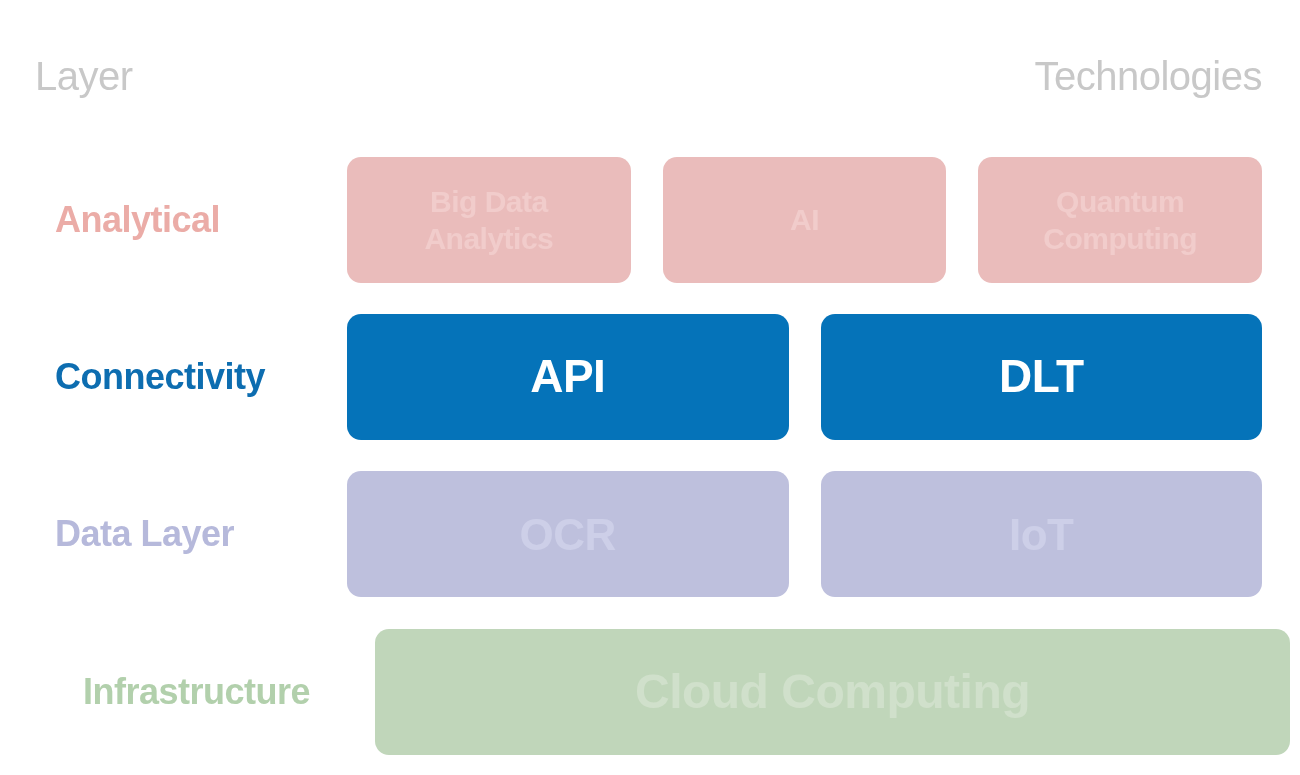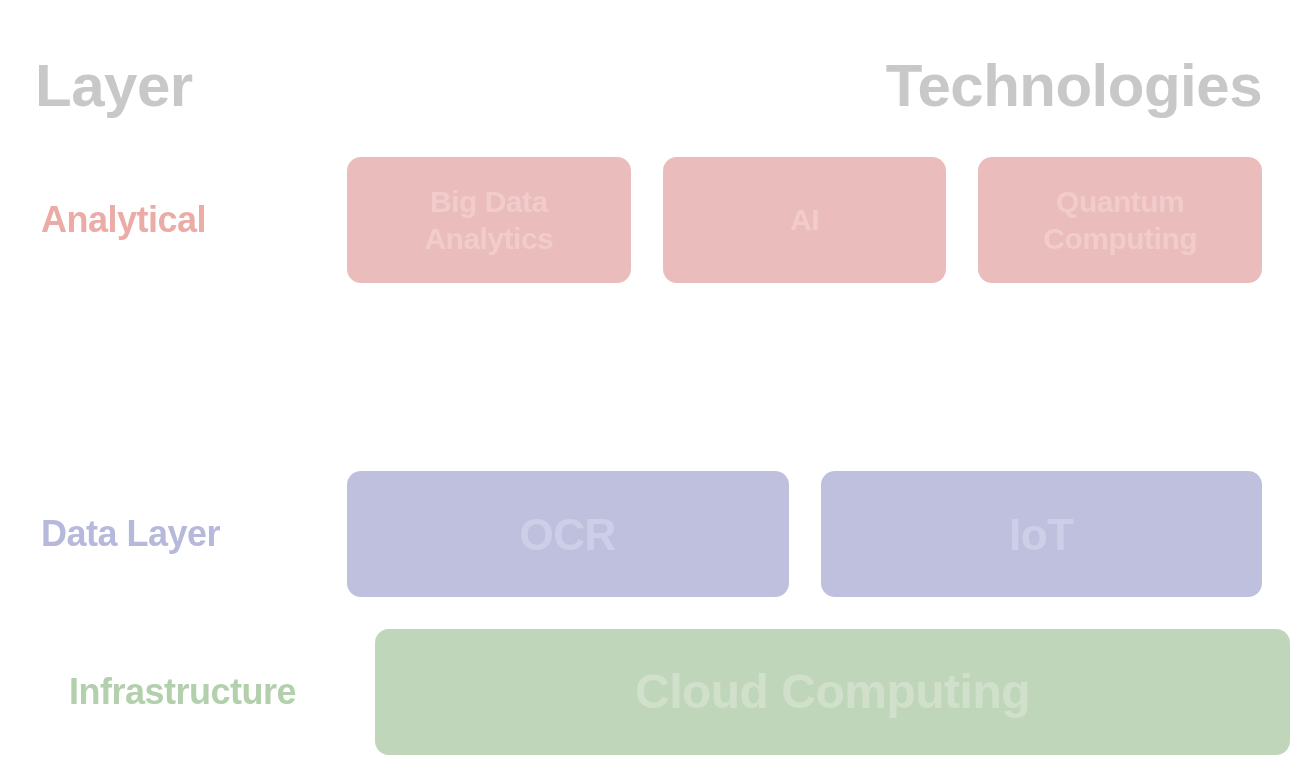--- a/index.html
+++ b/index.html
@@ -11,22 +11,22 @@
     position: relative;
     width: 1300px;
     height: 775px;
     background: var(--background, #ffffff);
     font-family: "Liberation Sans", sans-serif;
     overflow: hidden;
   }
   .col-heading {
     position: absolute;
     top: 56px;
-    font-size: 60px;
-    font-weight: bold;
+    font-size: 40px;
+    font-weight: normal;
     color: var(--heading-gray, #c8c8c8);
     letter-spacing: -0.5px;
     line-height: 1;
   }
   .heading-layer { left: 35px; }
   .heading-tech {
     left: 347px;
     width: 915px;
     text-align: right;
   }
@@ -37,21 +37,21 @@
     height: 126px;
     display: flex;
   }
   .row-1 { top: 157px; }
   .row-2 { top: 314px; }
   .row-3 { top: 471px; }
   .row-4 { top: 629px; }
   .row-label {
     width: 347px;
     box-sizing: border-box;
-    padding-left: 41px;
+    padding-left: 55px;
     display: flex;
     align-items: center;
     font-size: 36px;
     font-weight: bold;
     letter-spacing: -0.5px;
   }
   .label-analytical     { color: var(--analytical-label, #ebaca7); }
   .label-connectivity   { color: var(--connectivity-label, #0d6db0); }
   .label-data-input     { color: var(--datainput-label, #b6b9db); }
   .label-infrastructure { color: var(--infrastructure-label, #b2d0ac); margin-left: 28px; }
@@ -106,20 +106,27 @@
     <div class="row-label label-analytical">Analytical</div>
     <div class="boxes">
       <div class="box box-pink">Big Data
 Analytics</div>
       <div class="box box-pink">AI</div>
       <div class="box box-pink">Quantum
 Computing</div>
     </div>
   </div>
 
+  <div class="row row-2">
+    <div class="row-label label-connectivity">Connectivity</div>
+    <div class="boxes">
+      <div class="box box-blue">API</div>
+      <div class="box box-blue">DLT</div>
+    </div>
+  </div>
 
   <div class="row row-3">
     <div class="row-label label-data-input">Data Layer</div>
     <div class="boxes">
       <div class="box box-lavender">OCR</div>
       <div class="box box-lavender">IoT</div>
     </div>
   </div>
 
   <div class="row row-4">

